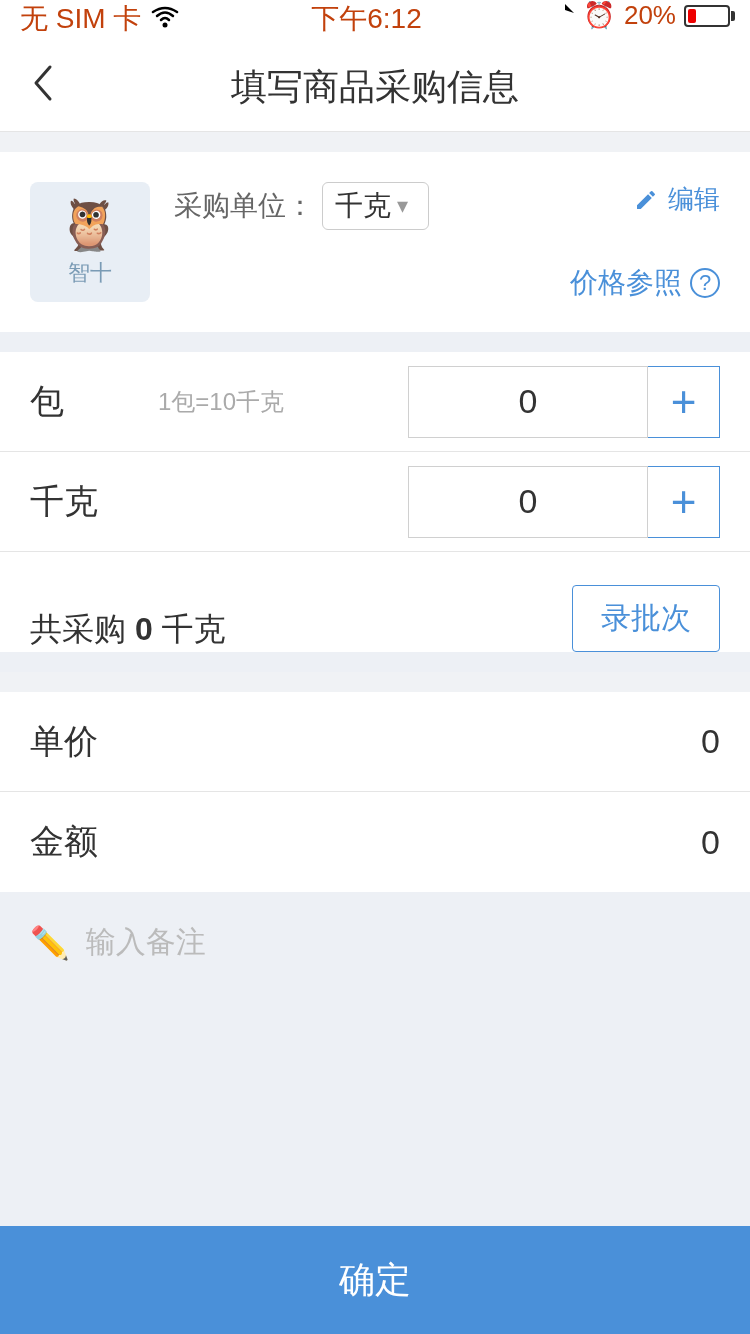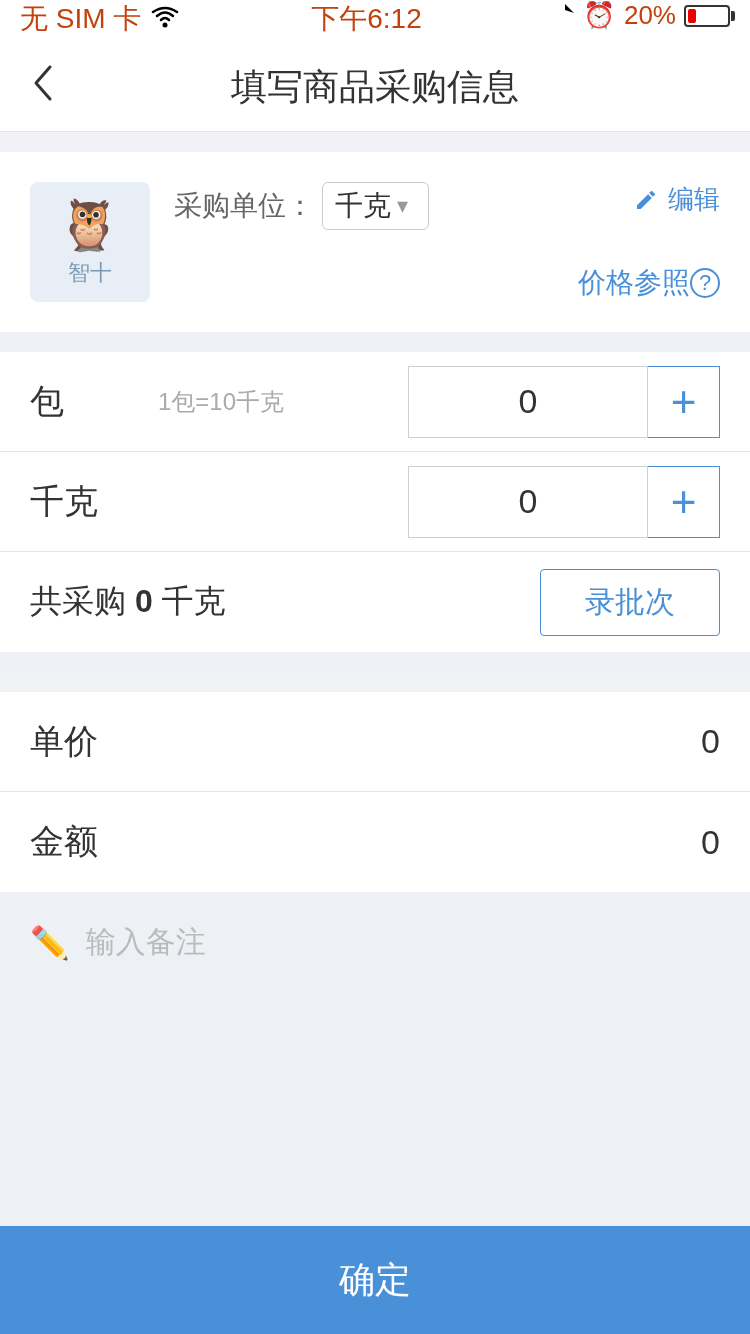--- a/index.html
+++ b/index.html
@@ -148,20 +148,21 @@
       cursor: pointer;
     }
     .price-ref {
       position: absolute;
       bottom: 30px;
       right: 30px;
       color: #4a90d9;
       font-size: 28px;
       display: flex;
       align-items: center;
+      gap: 8px;
       cursor: pointer;
     }
     .price-ref-help {
       width: 30px; height: 30px;
       border: 2px solid #4a90d9;
       border-radius: 50%;
       display: flex;
       align-items: center;
       justify-content: center;
       font-size: 22px;
@@ -221,39 +222,39 @@
       cursor: pointer;
     }
     .qty-group {
       display: flex;
       align-items: center;
     }
 
     
     .total-row {
       display: flex;
-      align-items: center;
+      align-items: flex-end;
       justify-content: space-between;
       padding: 0 30px;
       height: 100px;
       background: #fff;
     }
     .total-label {
       font-size: 32px;
       color: #333;
     }
     .total-label span {
       color: #333;
       font-weight: normal;
     }
     .batch-btn {
       border: 1px solid #4a90d9;
       color: #4a90d9;
       font-size: 30px;
-      padding: 12px 44px;
+      padding: 12px 28px;
       border-radius: 4px;
       background: #fff;
       cursor: pointer;
     }
 
     
     .info-section {
       background: #fff;
       margin-top: 20px;
     }

